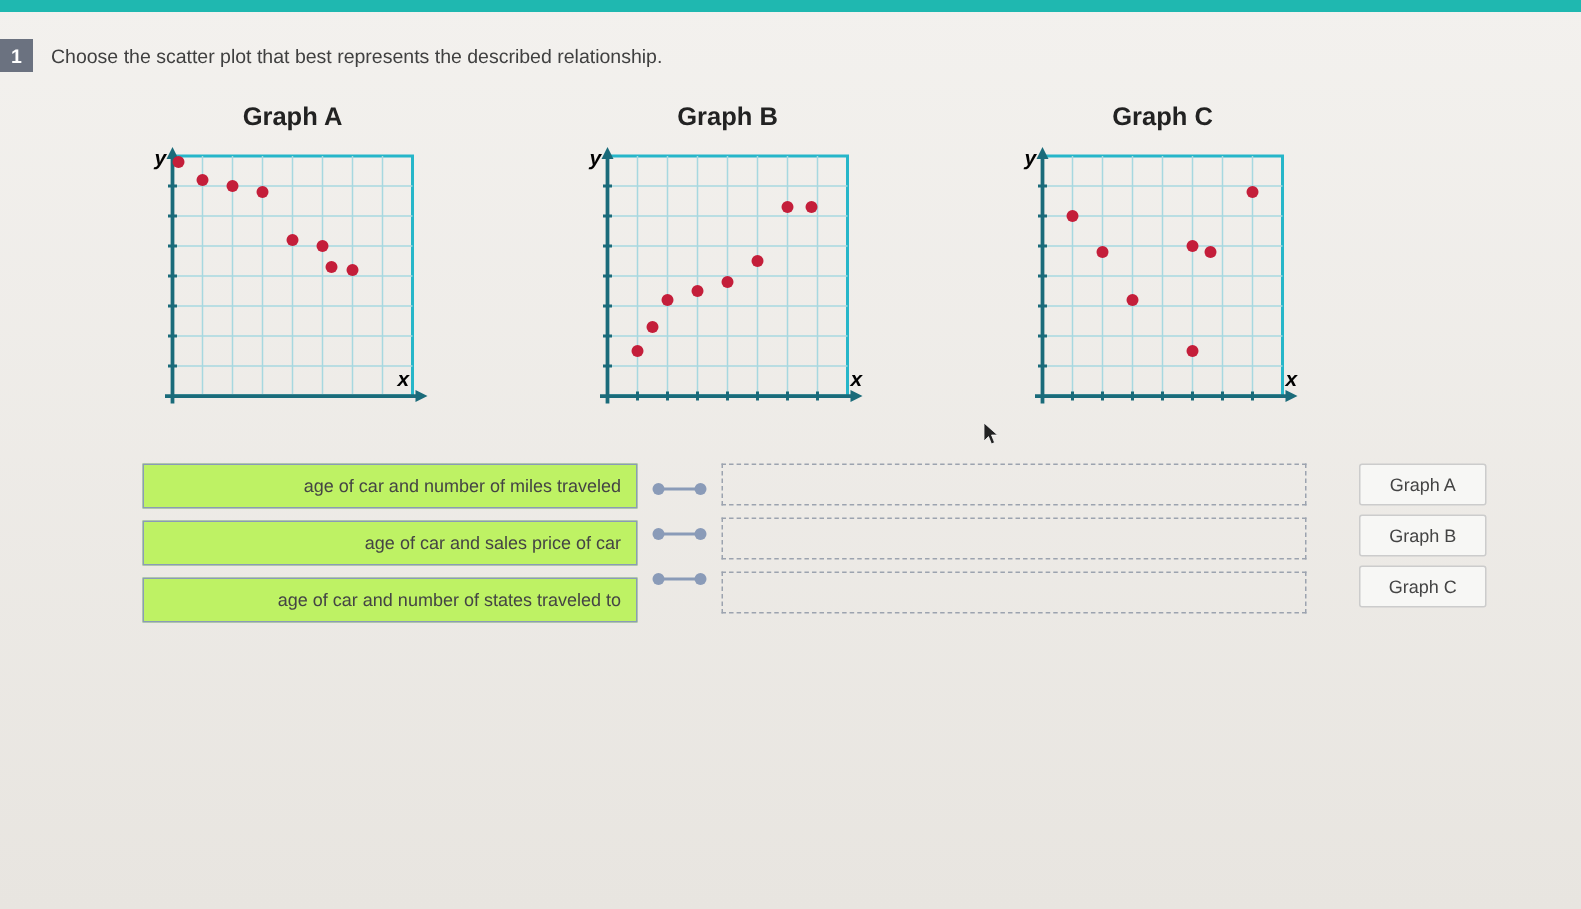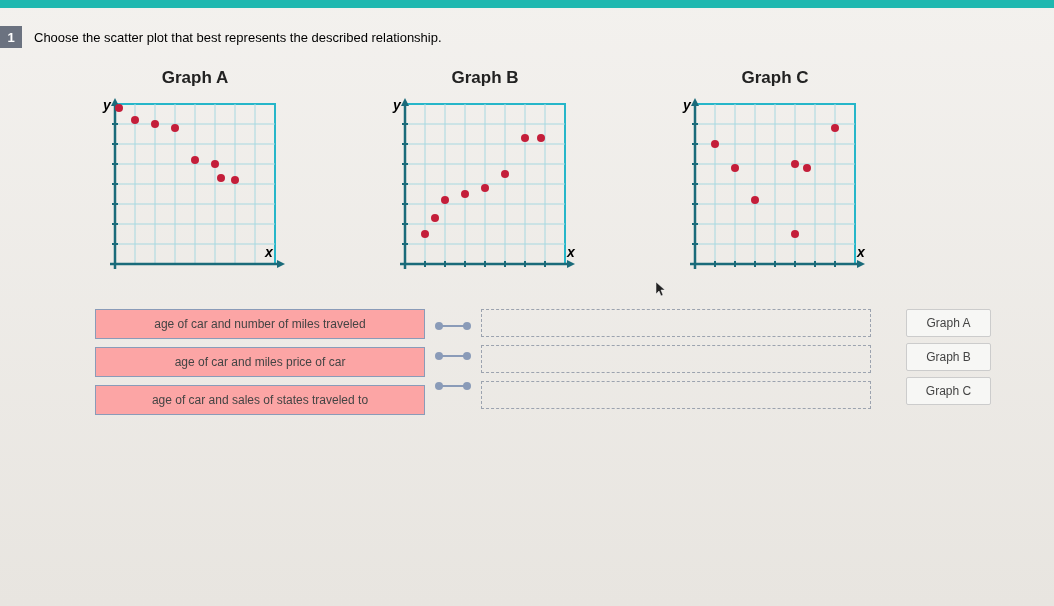--- a/index.html
+++ b/index.html
@@ -27,21 +27,21 @@
       font-size: 13px;
       width: 22px;
       height: 22px;
       display: flex;
       align-items: center;
       justify-content: center;
       margin-right: 12px;
     }
     .q-text {
       font-size: 13px;
-      color: #000000;
+      color: #404040;
     }
     .graphs-row {
       display: flex;
       gap: 90px;
       padding-left: 95px;
     }
     .graph-container {
       display: flex;
       flex-direction: column;
       align-items: center;
@@ -62,26 +62,26 @@
       padding-left: 95px;
       align-items: flex-start;
     }
     .prompts-col {
       display: flex;
       flex-direction: column;
       gap: 8px;
     }
     .prompt-box {
       border: 1px solid #8a9bb8;
-      background: #fca5a5;
+      background: #bef264;
       font-size: 12px;
       color: #444;
       padding: 7px 10px;
       width: 330px;
-      text-align: center;
+      text-align: right;
     }
     .connectors-col {
       display: flex;
       flex-direction: column;
       gap: 12px;
       padding-top: 8px;
       padding-left: 8px;
       padding-right: 8px;
     }
     .targets-col {
@@ -296,22 +296,22 @@
 
 <div class="cursor-icon">
   <svg width="12" height="16" viewBox="0 0 12 16">
       <path d="M0 0 L0 12 L3 9 L5 14 L7 13 L5 8 L9 8 Z" fill="#222" stroke="#fff" stroke-width="0.5"></path>
     </svg>
 </div>
 
 <div class="matching-area">
   <div class="prompts-col">
     <div class="prompt-box">age of car and number of miles traveled</div>
-    <div class="prompt-box">age of car and miles price of car</div>
-    <div class="prompt-box">age of car and sales of states traveled to</div>
+    <div class="prompt-box">age of car and sales price of car</div>
+    <div class="prompt-box">age of car and number of states traveled to</div>
   </div>
   <div class="connectors-col">
     <svg width="40" height="18">
         <circle cx="6" cy="9" r="4" fill="#8a9bb8"></circle>
         <line x1="6" y1="9" x2="34" y2="9" stroke="#8a9bb8" stroke-width="2"></line>
         <circle cx="34" cy="9" r="4" fill="#8a9bb8"></circle>
       </svg>
     <svg width="40" height="18">
         <circle cx="6" cy="9" r="4" fill="#8a9bb8"></circle>
         <line x1="6" y1="9" x2="34" y2="9" stroke="#8a9bb8" stroke-width="2"></line>

